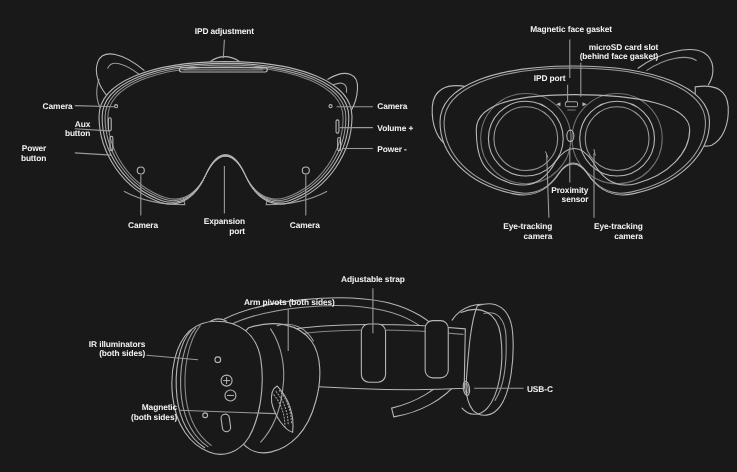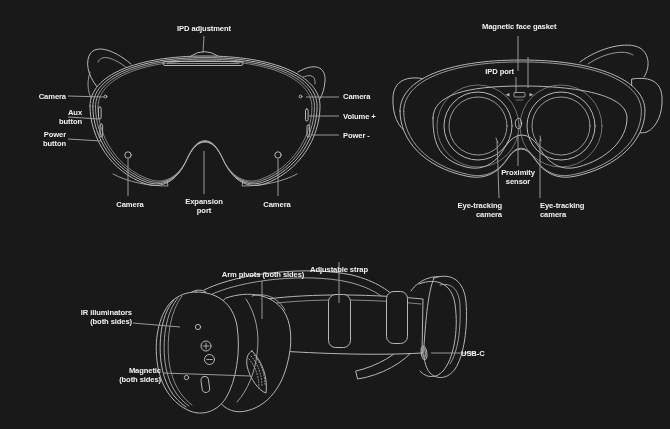--- a/index.html
+++ b/index.html
@@ -1,20 +1,20 @@
 <!DOCTYPE html>
 <html><head>
 <meta charset="utf-8">
 <style>
   html,body{margin:0;padding:0;}
   body{width:670px;height:429px;background:#191919;overflow:hidden;}
   .canvas{position:relative;width:670px;height:429px;font-family:"Liberation Sans",sans-serif;}
   .art{position:absolute;left:0;top:0;}
   .label{position:absolute;color:#f1f1f1;font-size:7.6px;font-weight:bold;line-height:9px;letter-spacing:-0.1px;white-space:nowrap;}
-  .label span{display:block;}
+  .label span{display:block;text-align:right;}
   .label.center{transform:translateX(-50%);text-align:center;}
   .label.right{text-align:right;}
 </style>
 </head>
 <body>
 
 <div class="canvas">
 
   <svg class="art" width="670" height="429" viewBox="0 0 670 429">
 
@@ -174,21 +174,21 @@
   <div class="label center" style="left:204px;top:24px">
     <span>IPD adjustment</span>
   </div>
   <div class="label right" style="right:604px;top:92px">
     <span>Camera</span>
   </div>
   <div class="label right" style="right:588px;top:108px">
     <span>Aux</span>
     <span>button</span>
   </div>
-  <div class="label right" style="right:604px;top:130px">
+  <div class="label right" style="right:628px;top:130px">
     <span>Power</span>
     <span>button</span>
   </div>
   <div class="label center" style="left:130px;top:200px">
     <span>Camera</span>
   </div>
   <div class="label center" style="left:204px;top:197px">
     <span>Expansion</span>
     <span>port</span>
   </div>
@@ -201,47 +201,51 @@
   <div class="label" style="left:343px;top:112px">
     <span>Volume +</span>
   </div>
   <div class="label" style="left:343px;top:131px">
     <span>Power -</span>
   </div>
 
   <div class="label" style="left:482px;top:22px">
     <span>Magnetic face gasket</span>
   </div>
+  <div class="label" style="left:527px;top:38px">
+    <span>microSD card slot</span>
+    <span>(behind face gasket)</span>
+  </div>
   <div class="label right" style="right:156px;top:67px">
     <span>IPD port</span>
   </div>
   <div class="label center" style="left:518px;top:168px">
     <span>Proximity</span>
     <span>sensor</span>
   </div>
   <div class="label right" style="right:168px;top:201px">
     <span>Eye-tracking</span>
     <span>camera</span>
   </div>
   <div class="label" style="left:540px;top:201px">
     <span>Eye-tracking</span>
     <span>camera</span>
   </div>
 
-  <div class="label center" style="left:339px;top:265px">
+  <div class="label center" style="left:339px;top:249px">
     <span>Adjustable strap</span>
   </div>
   <div class="label center" style="left:263px;top:270px">
     <span>Arm pivots (both sides)</span>
   </div>
   <div class="label right" style="right:538px;top:308px">
     <span>IR illuminators</span>
     <span>(both sides)</span>
   </div>
   <div class="label right" style="right:509px;top:366px">
     <span>Magnetic</span>
     <span>(both sides)</span>
   </div>
-  <div class="label" style="left:461px;top:349px">
+  <div class="label" style="left:479px;top:349px">
     <span>USB-C</span>
   </div>
 
 </div>
 
 </body></html>

